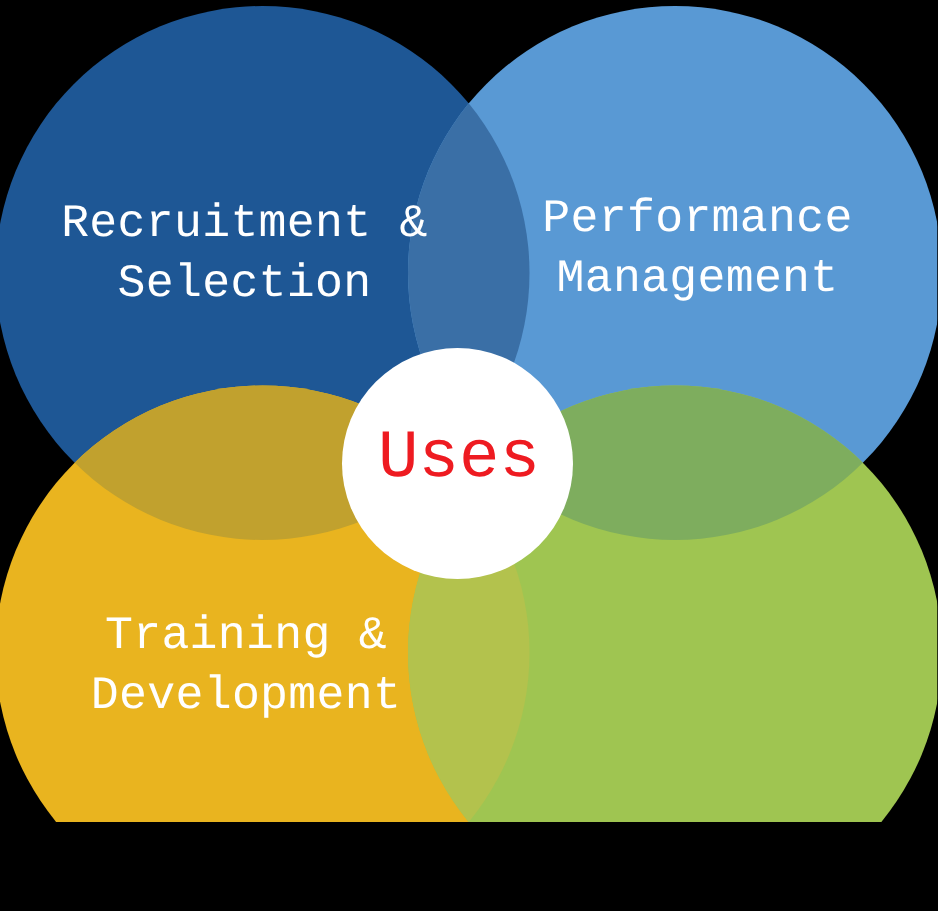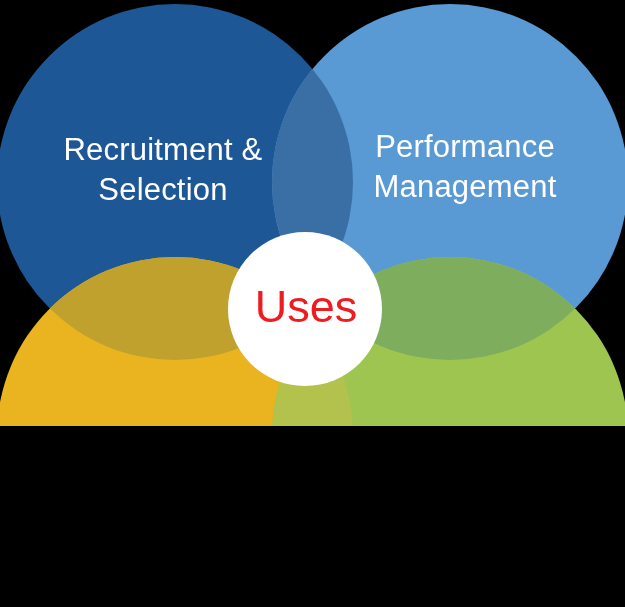--- a/index.html
+++ b/index.html
@@ -4,23 +4,24 @@
 <style>
   html, body {
     margin: 0;
     padding: 0;
     background: #000;
     font-family: "Liberation Sans", sans-serif;
   }
   #stage {
     position: relative;
     width: 625px;
-    height: 426px;
+    height: 548px;
     overflow: hidden;
     background: #000;
+    font-family: Liberation Mono, monospace;
   }
   #venn-svg {
     position: absolute;
     left: 0;
     top: 0;
   }
   .label {
     position: absolute;
     transform: translate(-50%, -50%);
     color: #ffffff;
@@ -83,17 +84,19 @@
 
     <circle cx="305" cy="309" r="77" fill="#FFFFFF"></circle>
   </svg>
 
   <div class="label" style="left:163px; top:170px;">Recruitment &amp;
 Selection</div>
 
   <div class="label" style="left:465px; top:167px;">Performance
 Management</div>
 
+  <div class="label" style="left:164px; top:445px;">Training &amp;
+Development</div>
 
 
   <div class="center-label" style="left:306px; top:306px;">Uses</div>
 
 </div>
 
 </body></html>

